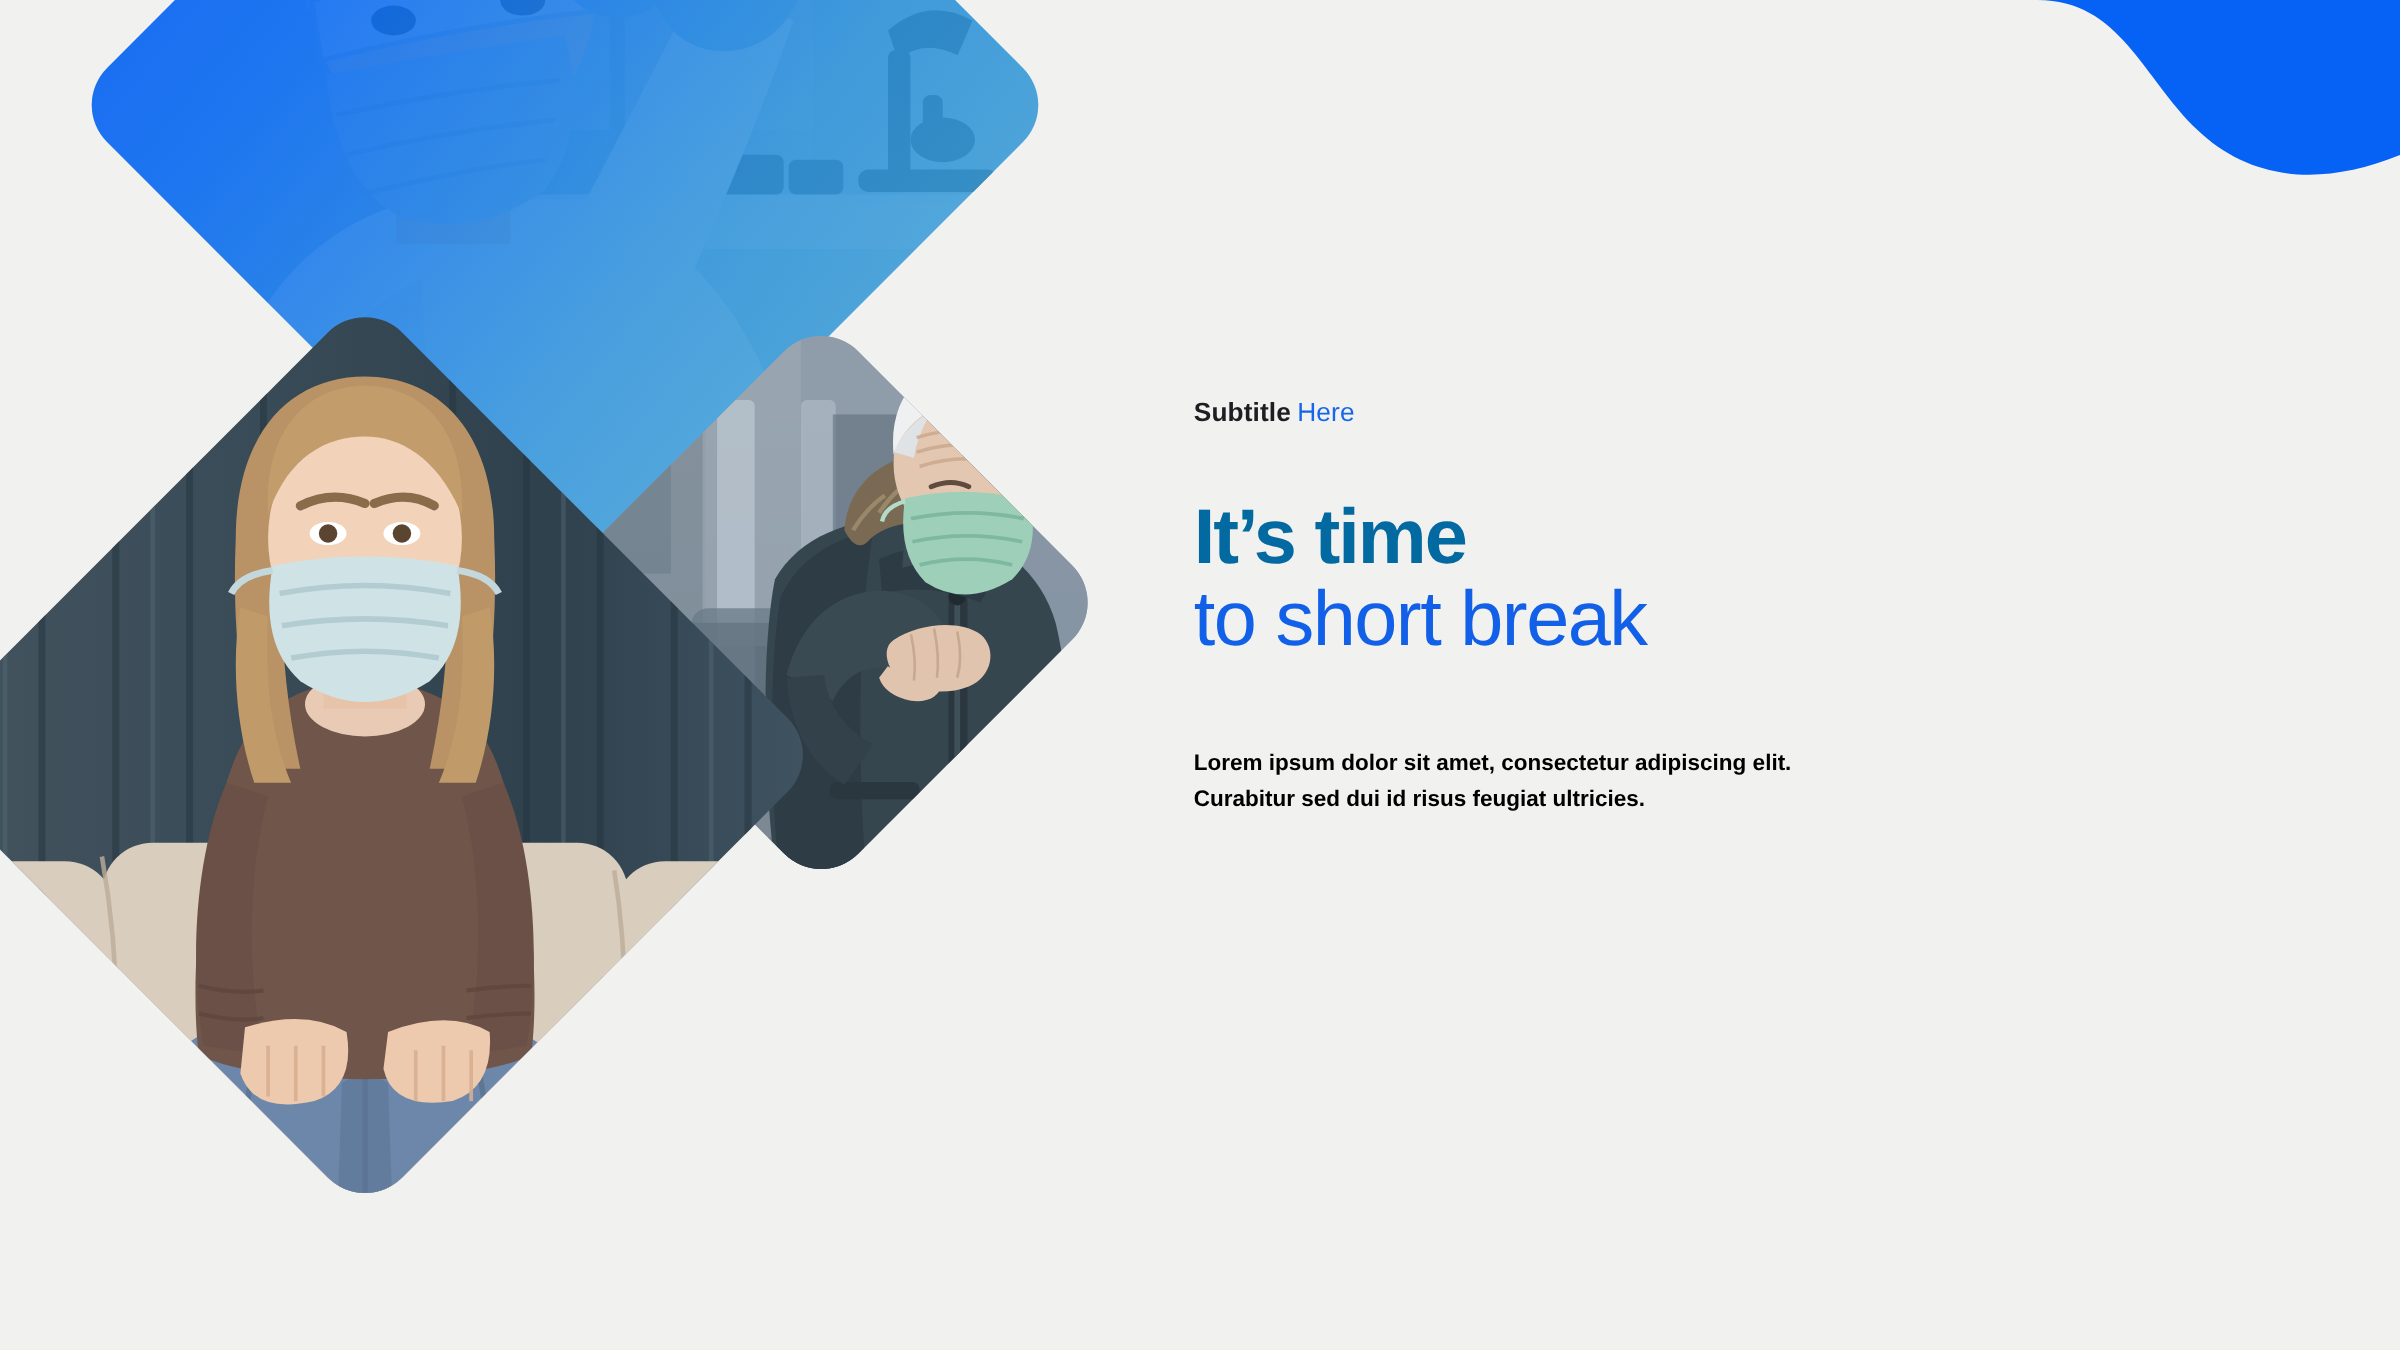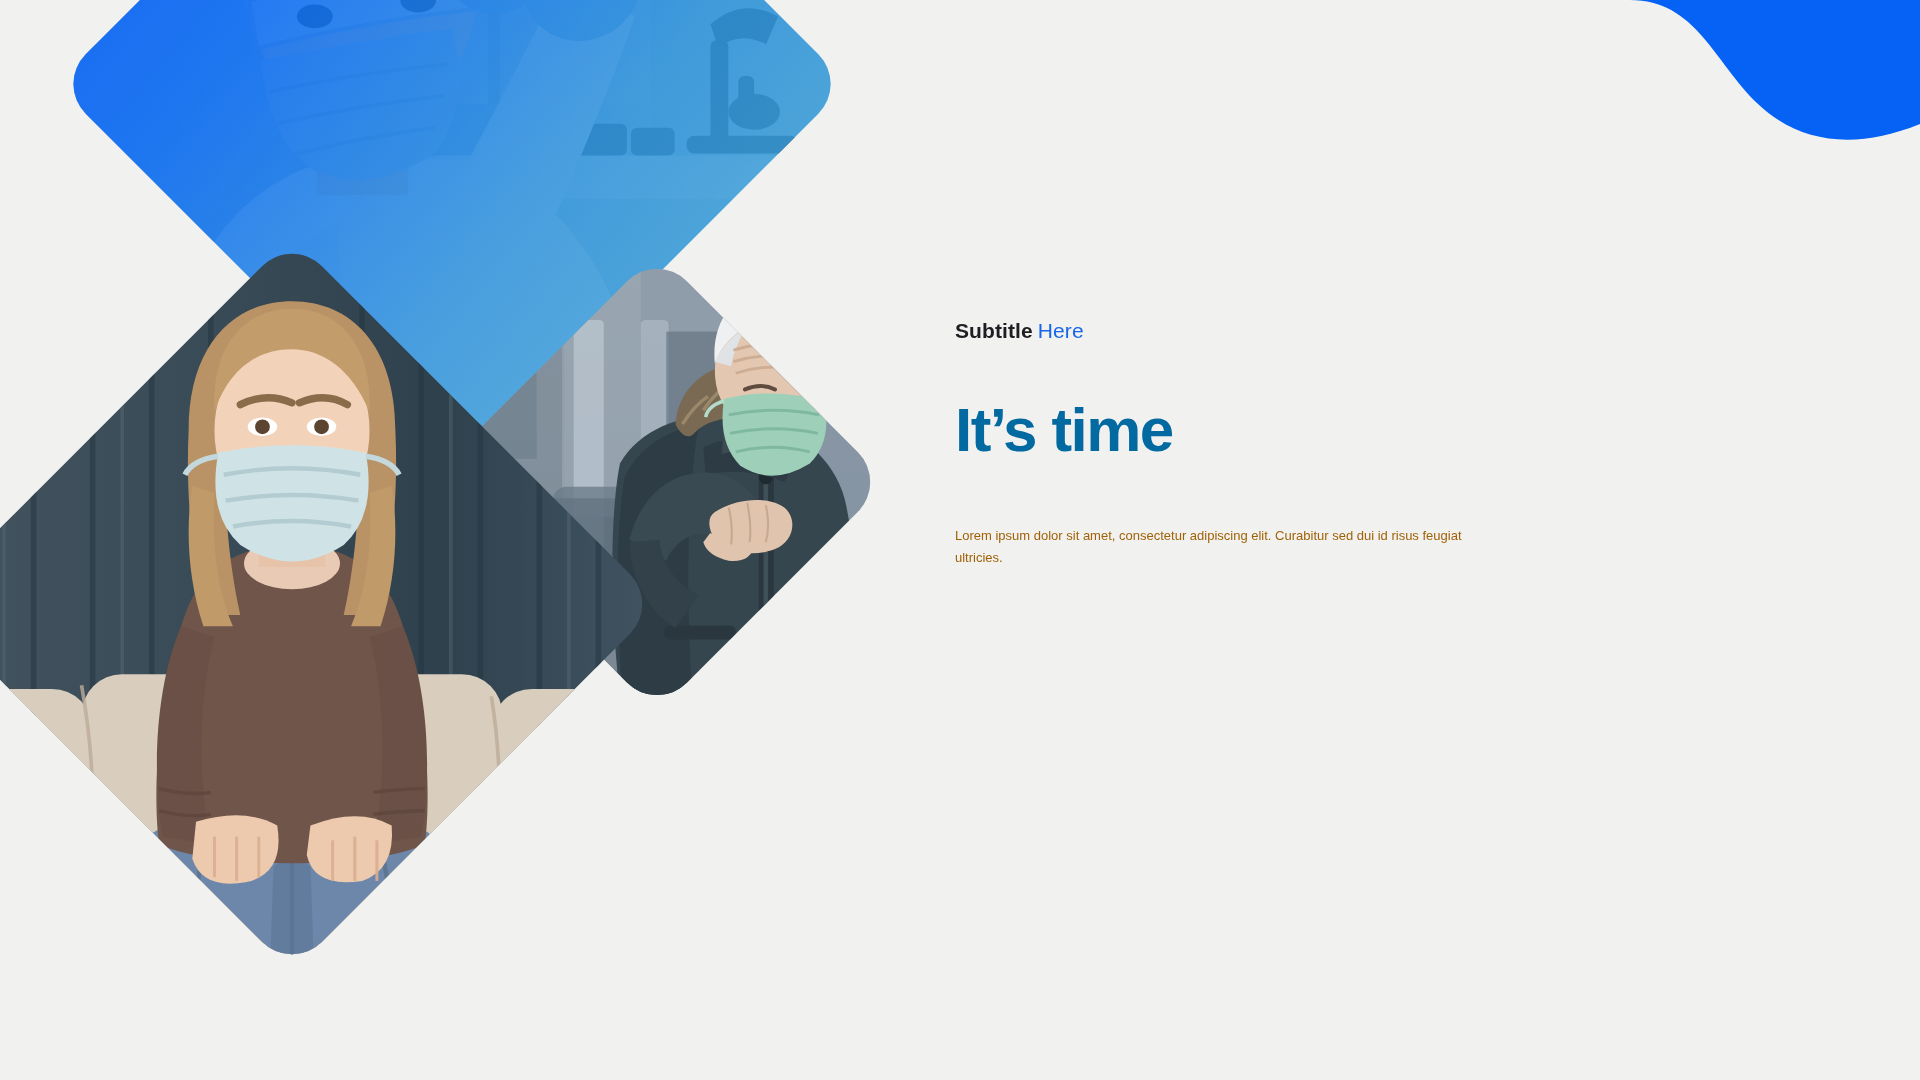--- a/index.html
+++ b/index.html
@@ -97,24 +97,24 @@
   .hl-line2 {
     display:block;
     font-size:62px;
     font-weight:300;
     line-height:1.14;
     letter-spacing:-1.2px;
     color:#1360e8;
   }
 
   .body-copy {
-    font-size:13px;
+    font-size:18px;
     line-height:1.63;
-    color:#a16207;
-    font-weight:400;
+    color:#000000;
+    font-weight:700;
     max-width:512px;
   }
 </style>
 </head>
 <body>
 
 <div class="slide">
 
   <div class="wave-wrap">
     <svg viewBox="0 0 420 200" preserveAspectRatio="none" aria-hidden="true">
@@ -440,18 +440,19 @@
   </div>
 
   <div class="copy">
 
     <div class="subtitle">
       <span class="st-strong">Subtitle</span><span class="st-accent">Here</span>
     </div>
 
     <h1 class="headline">
       <span class="hl-line1">It’s time</span>
+      <span class="hl-line2">to short break</span>
     </h1>
 
     <p class="body-copy">Lorem ipsum dolor sit amet, consectetur adipiscing elit. Curabitur sed dui id risus feugiat ultricies.</p>
   </div>
 
 </div>
 
 </body></html>

